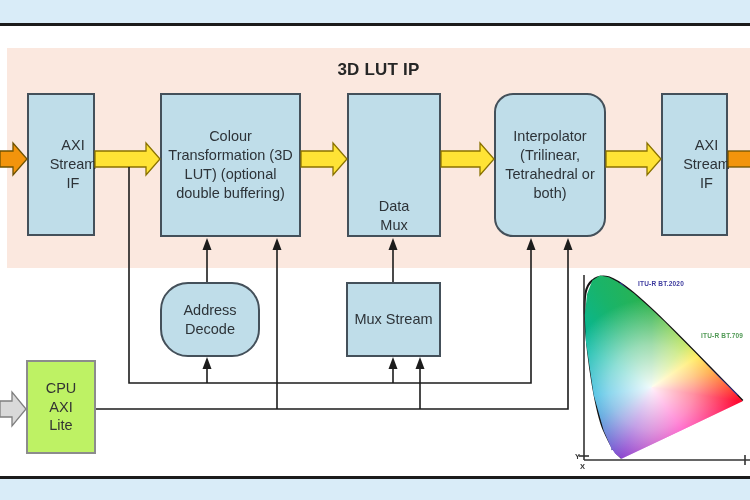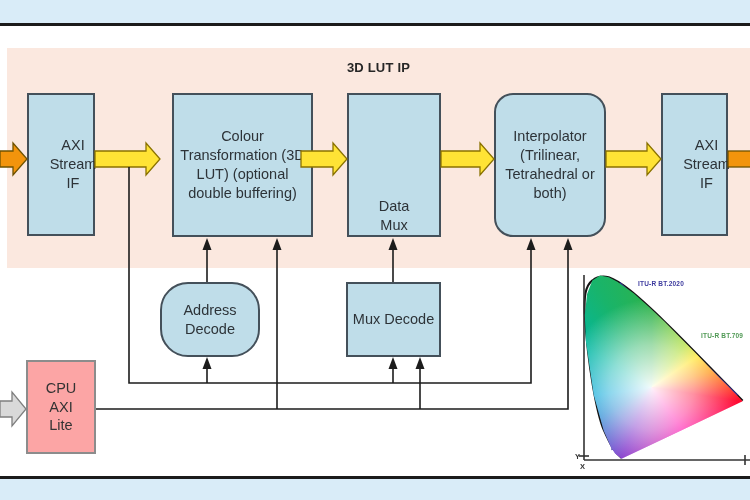--- a/index.html
+++ b/index.html
@@ -3,30 +3,30 @@
 <meta charset="utf-8">
 <style>
   html,body{margin:0;padding:0;background:#fff;}
   .canvas{
     position:relative;width:750px;height:500px;background:#ffffff;overflow:hidden;
     font-family:"Liberation Sans", sans-serif;
   }
   .top-bar{position:absolute;left:0;top:0;width:750px;height:23px;background:#d9ecf8;border-bottom:3px solid #1b1b1b;box-sizing:border-box;height:26px;}
   .bottom-bar{position:absolute;left:0;bottom:0;width:750px;height:24px;background:#d9ecf8;border-top:3px solid #1b1b1b;box-sizing:border-box;}
   .ip-region{position:absolute;left:7px;top:48px;width:743px;height:220px;background:#fbe8df;}
-  .ip-title{position:absolute;left:7px;top:60px;width:743px;text-align:center;font-size:13px;font-weight:bold;color:#262626;letter-spacing:0.2px;}
+  .ip-title{position:absolute;left:7px;top:60px;width:743px;text-align:center;font-size:17px;font-weight:bold;color:#262626;letter-spacing:0.2px;}
   .block{
     position:absolute;background:#bfdde9;border:2px solid #44505a;box-sizing:border-box;
     display:flex;align-items:center;justify-content:center;text-align:center;
     font-size:14.5px;color:#2d3338;line-height:1.3;
   }
   .block .lbl{display:inline-block;}
-  .gray{background:#fca5a5;border-color:#8c8c8c;color:#333333;}
+  .gray{background:#bef264;border-color:#8c8c8c;color:#333333;}
   .b-axi-in{left:27px;top:93px;width:68px;height:143px;}
-  .b-ct{left:160px;top:93px;width:141px;height:144px;margin-left:12px;}
+  .b-ct{left:160px;top:93px;width:141px;height:144px;}
   .b-mux{left:347px;top:93px;width:94px;height:144px;align-items:flex-end;}
   .b-interp{left:494px;top:93px;width:112px;height:144px;border-radius:19px;}
   .b-axi-out{left:661px;top:93px;width:67px;height:143px;}
   .b-addr{left:160px;top:282px;width:100px;height:75px;border-radius:28px;}
   .b-muxcfg{left:346px;top:282px;width:95px;height:75px;}
   .b-cpu{left:26px;top:360px;width:70px;height:94px;}
   .w50{width:52px;margin-left:24px;} .w44{width:46px;} .w38{width:40px;} .w128{width:130px;} .w100{width:104px;} .w80{width:82px;}
   .overlay{position:absolute;left:0;top:0;width:750px;height:500px;pointer-events:none;}
   
   .chroma{position:absolute;left:575px;top:272px;width:175px;height:198px;}
@@ -68,21 +68,21 @@
   <div class="block b-interp">
     <span class="lbl w100">Interpolator (Trilinear, Tetrahedral or both)</span>
   </div>
   <div class="block b-axi-out">
     <span class="lbl w50">AXI Stream IF</span>
   </div>
   <div class="block b-addr">
     <span class="lbl w80">Address Decode</span>
   </div>
   <div class="block b-muxcfg">
-    <span class="lbl">Mux Decode</span>
+    <span class="lbl">Mux Stream</span>
   </div>
   <div class="block gray b-cpu">
     <span class="lbl w38">CPU AXI Lite</span>
   </div>
 
   <svg class="overlay" viewBox="0 0 750 500" xmlns="http://www.w3.org/2000/svg">
 
     <g>
       <polygon points="0,151 13,151 13,143 27,159 13,175 13,167 0,167" fill="#f2940c" stroke="#6e5200" stroke-width="1.3"></polygon>
       <polygon points="95,151 146,151 146,143 160,159 146,175 146,167 95,167" fill="#ffe335" stroke="#8a7200" stroke-width="1.3"></polygon>

